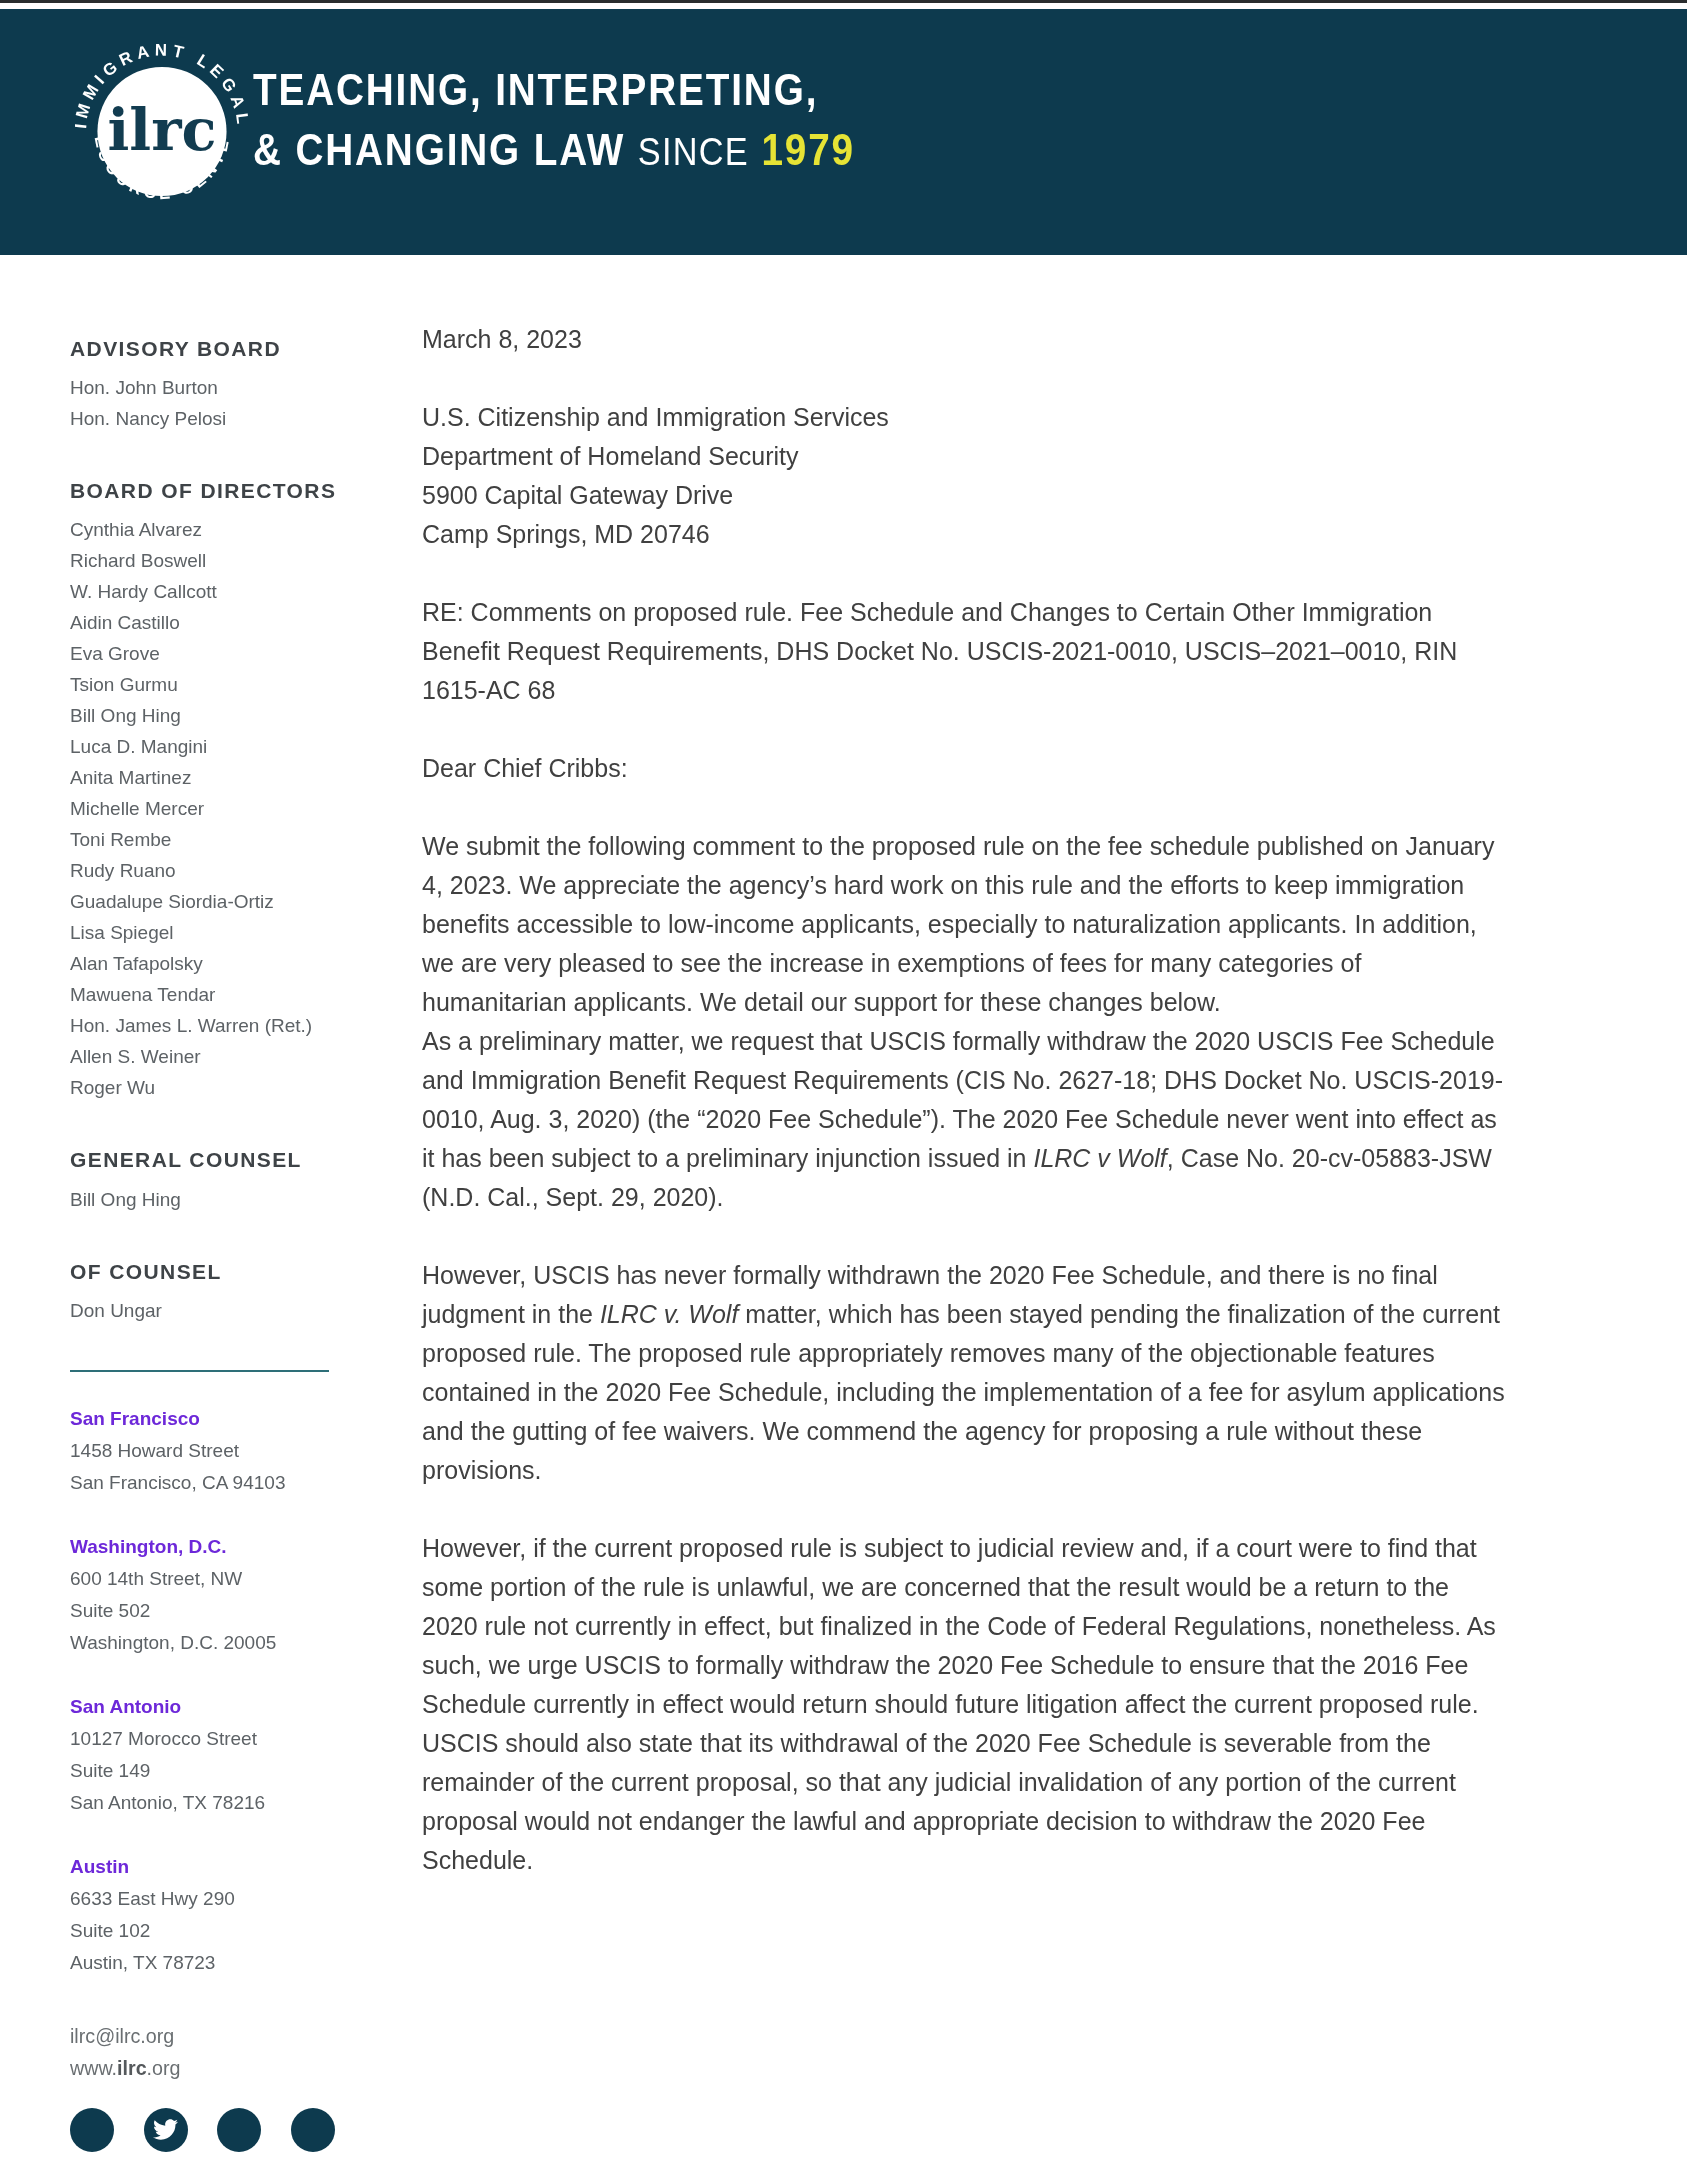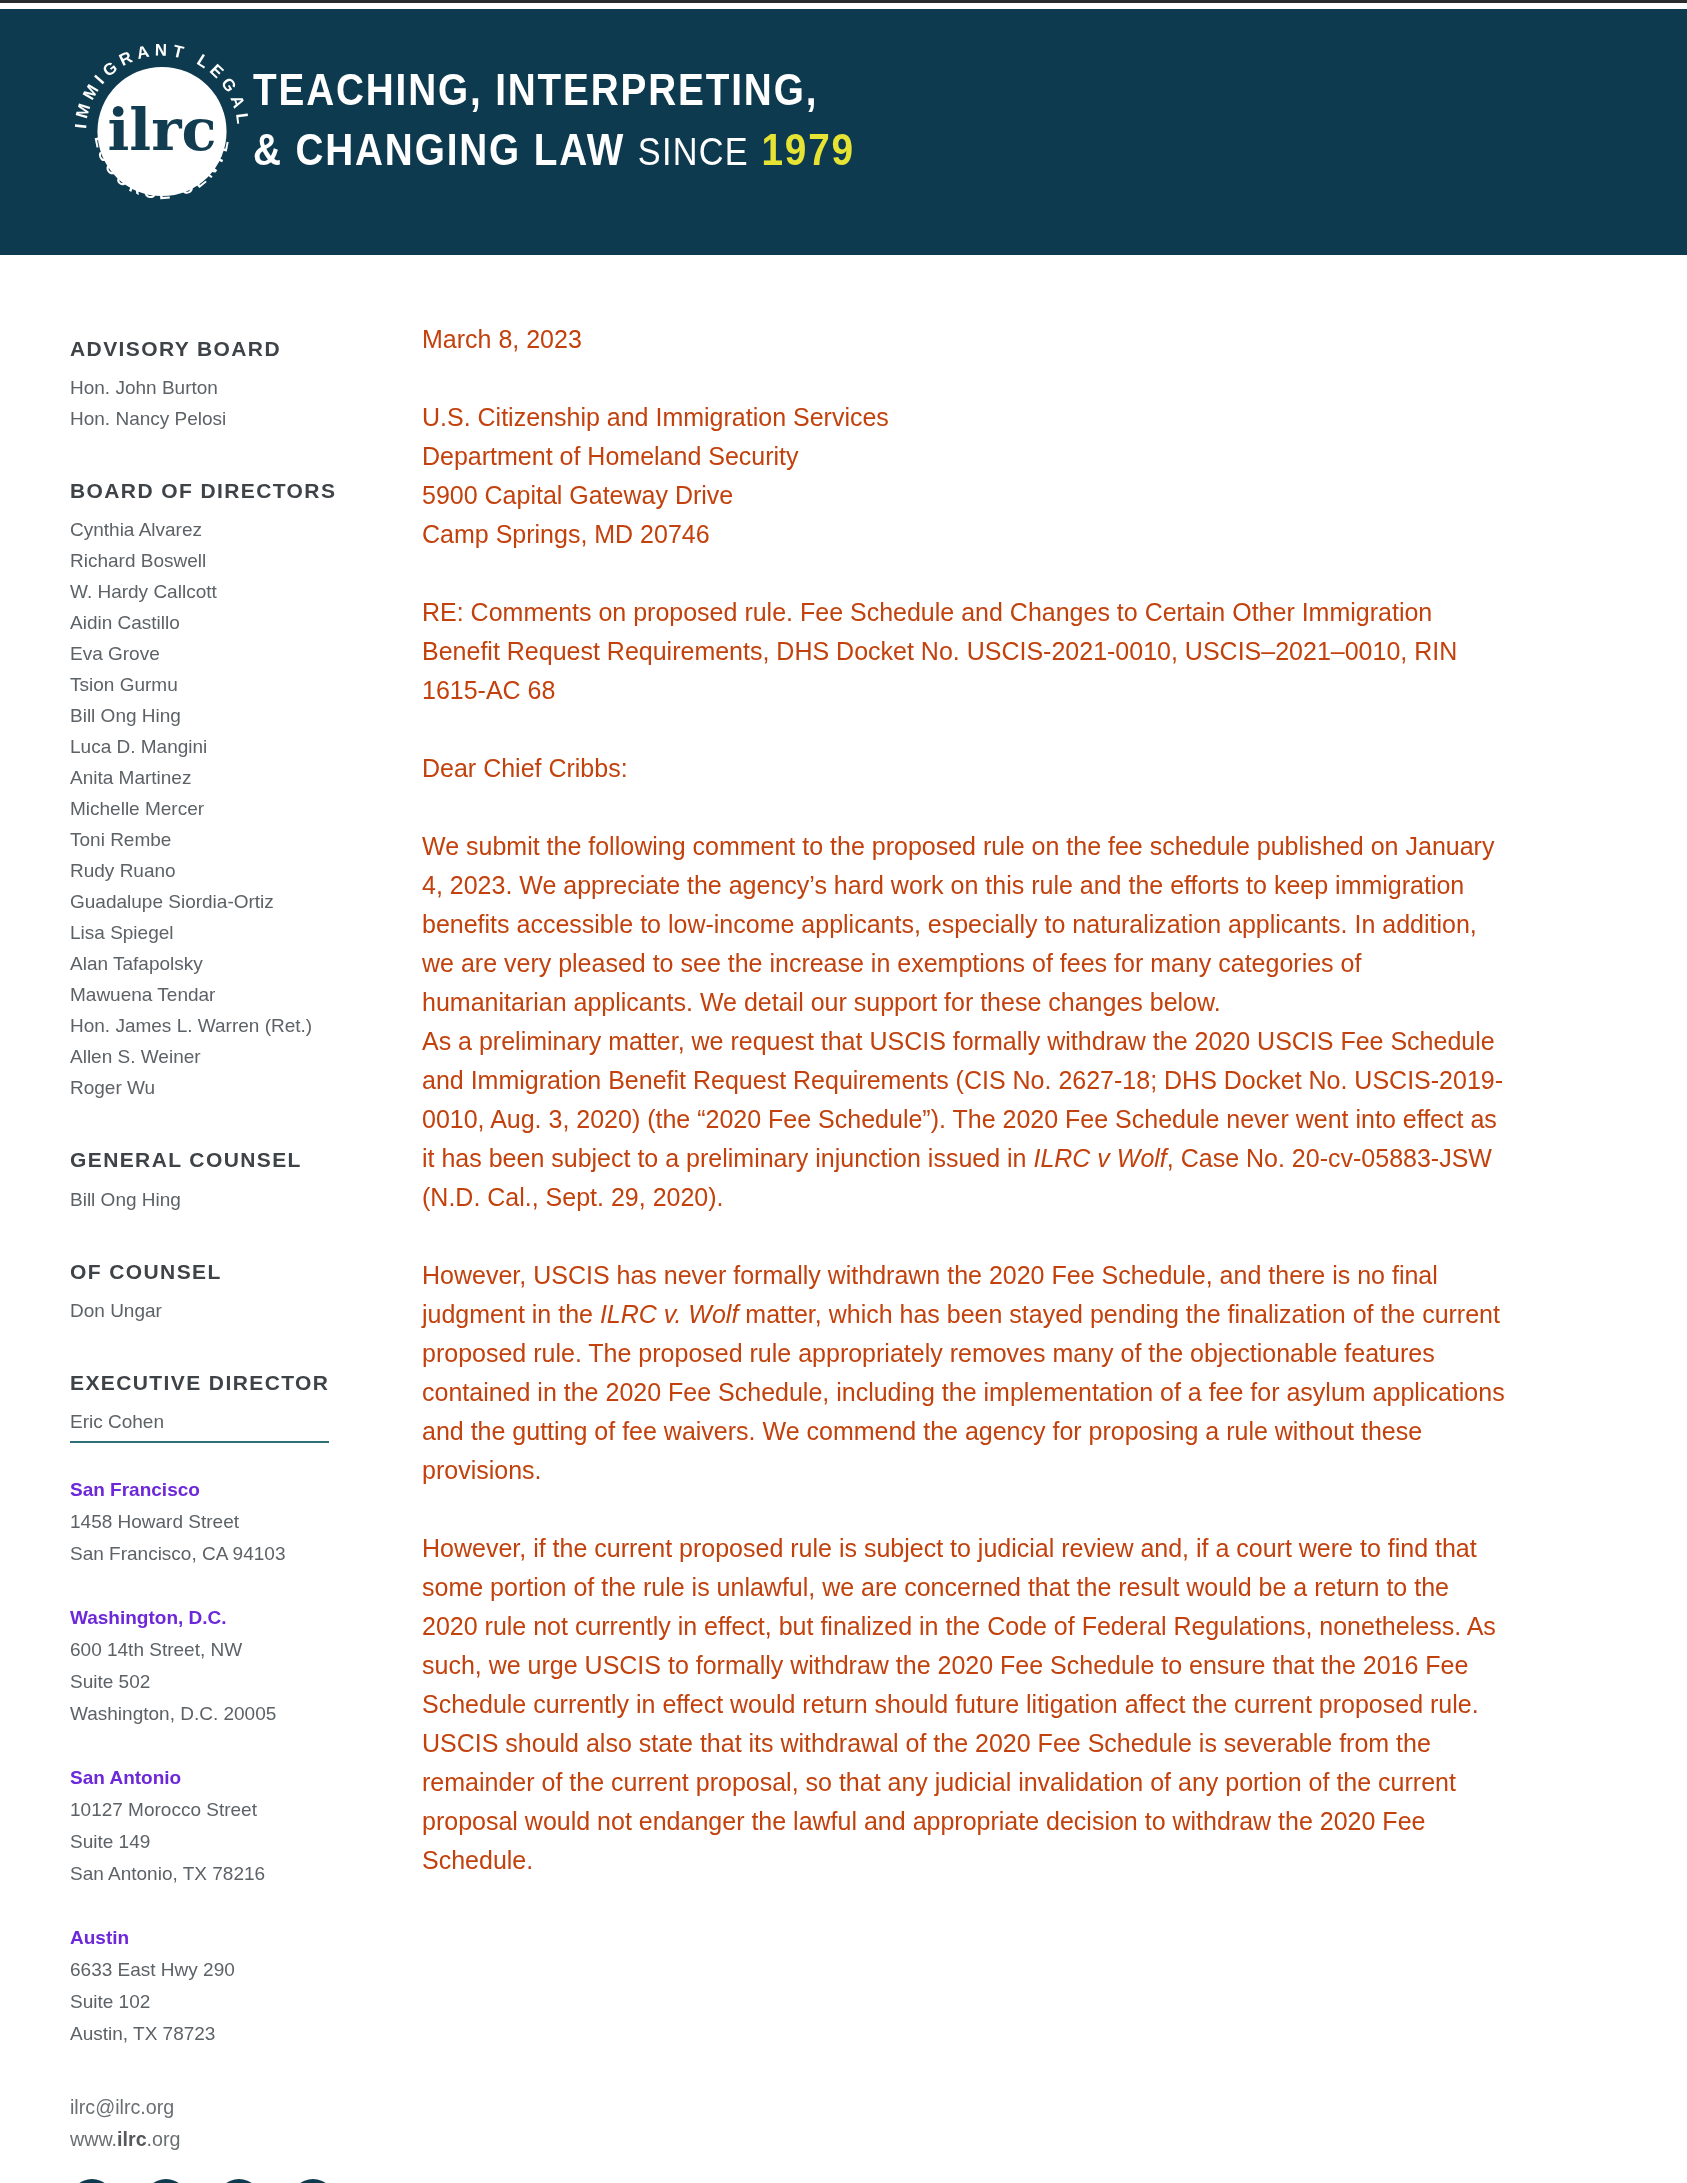--- a/index.html
+++ b/index.html
@@ -127,21 +127,21 @@
     cursor: pointer;
   }
   
   .main {
     position: absolute;
     left: 422px;
     top: 320px;
     width: 1088px;
     font-size: 25px;
     font-weight: 300;
-    color: #c2410c;
+    color: #404040;
     line-height: 39px;
   }
   .main .block { margin-bottom: 39px; }
   .main .tight { margin-bottom: 0; }
   .main ul { list-style: none; }
   .main em { font-style: italic; }
 </style>
 </head>
 <body>
 
@@ -221,26 +221,20 @@
         </ul>
     </div>
 
     <div class="sb-section">
       <div class="sb-heading">OF COUNSEL</div>
       <ul>
           <li>Don Ungar</li>
         </ul>
     </div>
 
-    <div class="sb-section" style="margin-bottom:0;">
-      <div class="sb-heading">EXECUTIVE DIRECTOR</div>
-      <ul>
-          <li>Eric Cohen</li>
-        </ul>
-    </div>
 
     <hr class="sb-divider">
 
     <div class="office">
       <div class="city">San Francisco</div>
       <ul>
           <li>1458 Howard Street</li>
           <li>San Francisco, CA 94103</li>
         </ul>
     </div>

